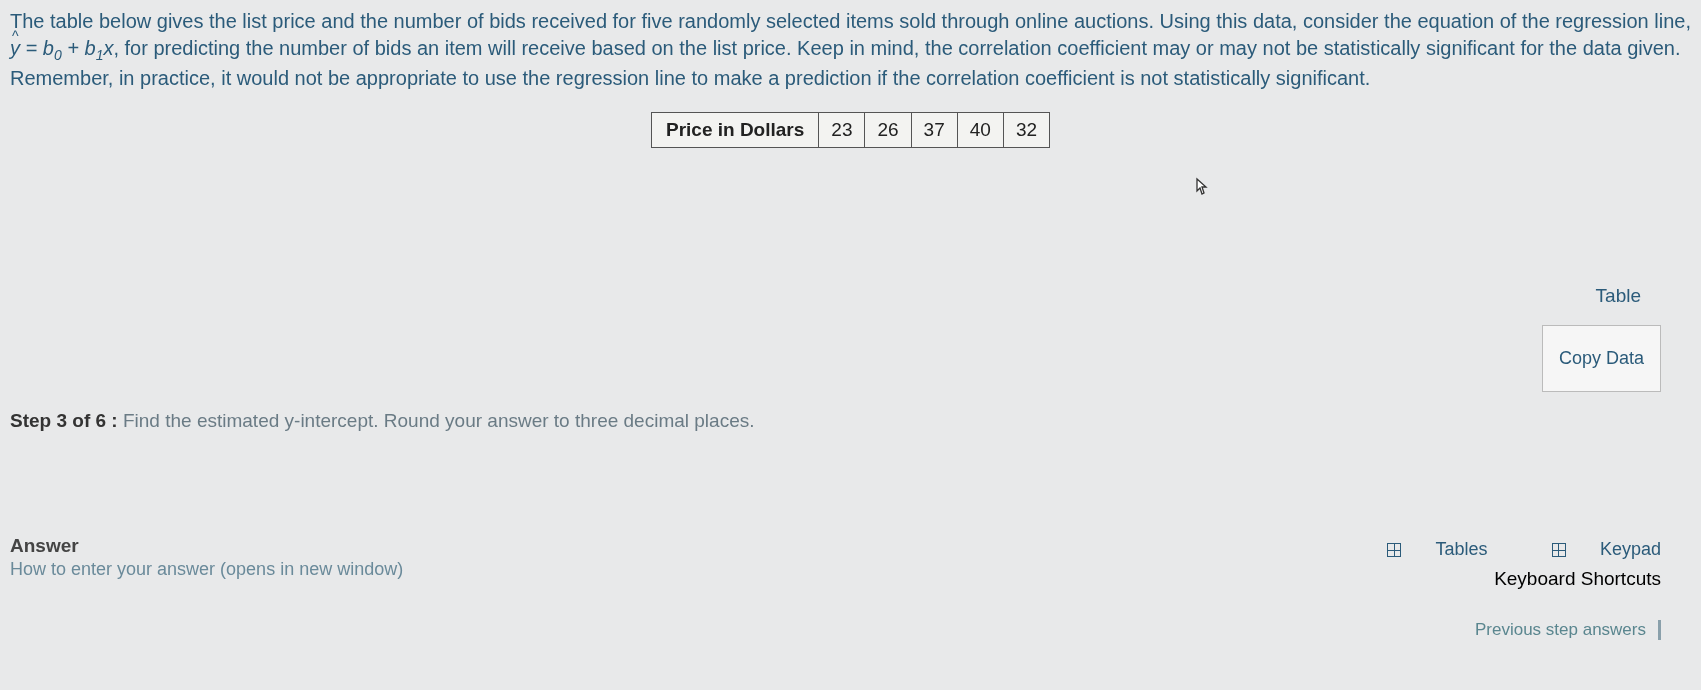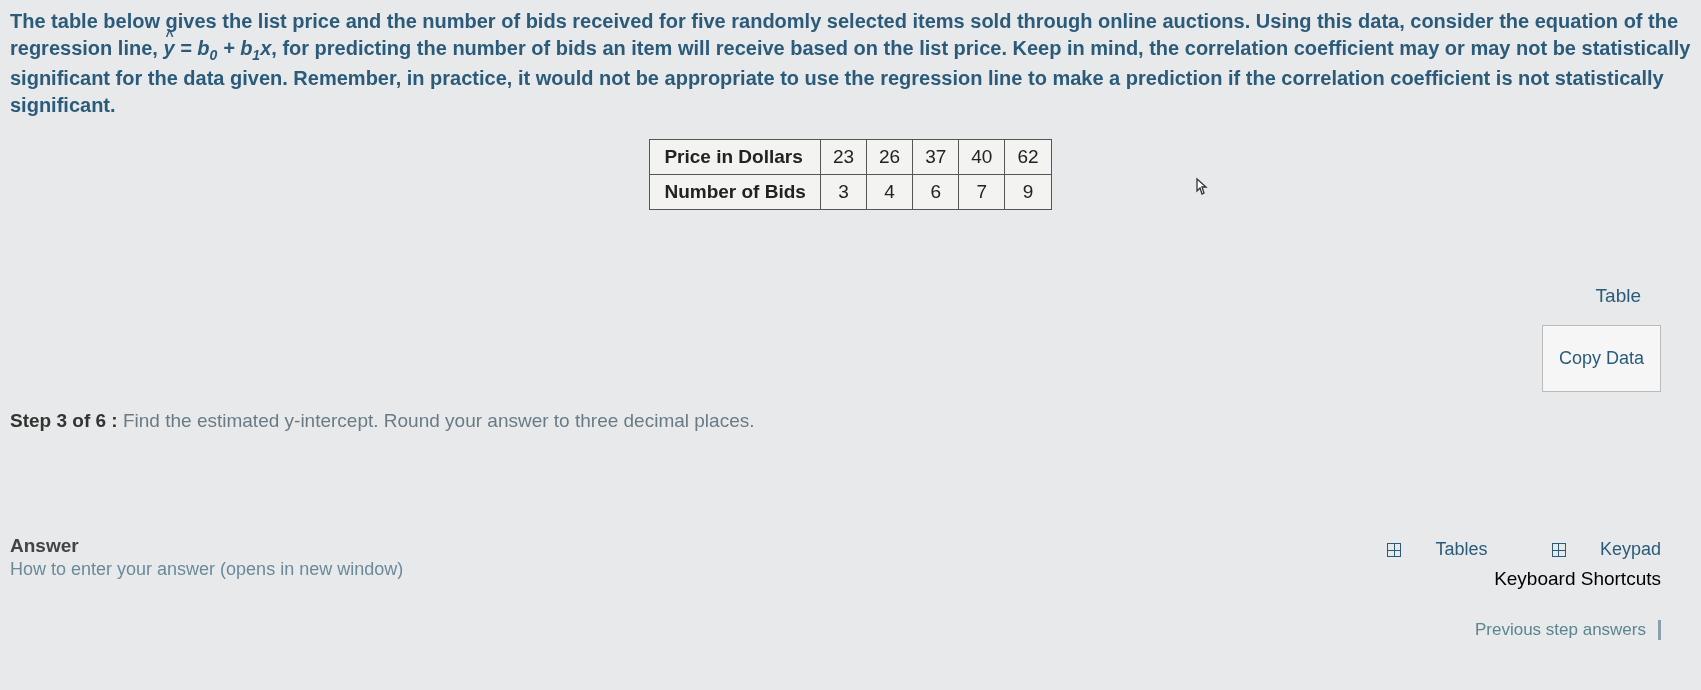--- a/index.html
+++ b/index.html
@@ -9,21 +9,21 @@
     color: #2b5b7a;
     width: 1701px;
     height: 690px;
     padding: 8px 10px;
     position: relative;
   }
   .question-text {
     font-size: 20px;
     line-height: 1.35;
     color: #2b5b7a;
-    font-weight: 700;
+    font-weight: 400;
     margin-bottom: 20px;
   }
   .formula { font-style: italic; }
   .hat { position: relative; }
   .hat::before {
     content: "^";
     position: absolute;
     top: -10px;
     left: 2px;
     font-style: normal;
@@ -145,29 +145,21 @@
 
 <div class="data-table-wrap">
   <table class="data-table">
     <tbody>
         <tr>
       <td class="row-header">Price in Dollars</td>
       <td>23</td>
       <td>26</td>
       <td>37</td>
       <td>40</td>
-      <td>62</td>
-    </tr>
-    <tr>
-      <td class="row-header">Number of Bids</td>
-      <td>3</td>
-      <td>4</td>
-      <td>6</td>
-      <td>7</td>
-      <td>9</td>
+      <td>32</td>
     </tr>
   </tbody>
     </table>
 </div>
 
 <div class="pointer-icon">
   <svg width="22" height="24" viewBox="0 0 22 24" fill="none" stroke="#333" stroke-width="1.3">
     <path d="M7 4 L7 16 L10 13 L12 19 L14 18 L12 12 L16 12 Z" fill="#fff"></path>
   </svg>
 </div>

